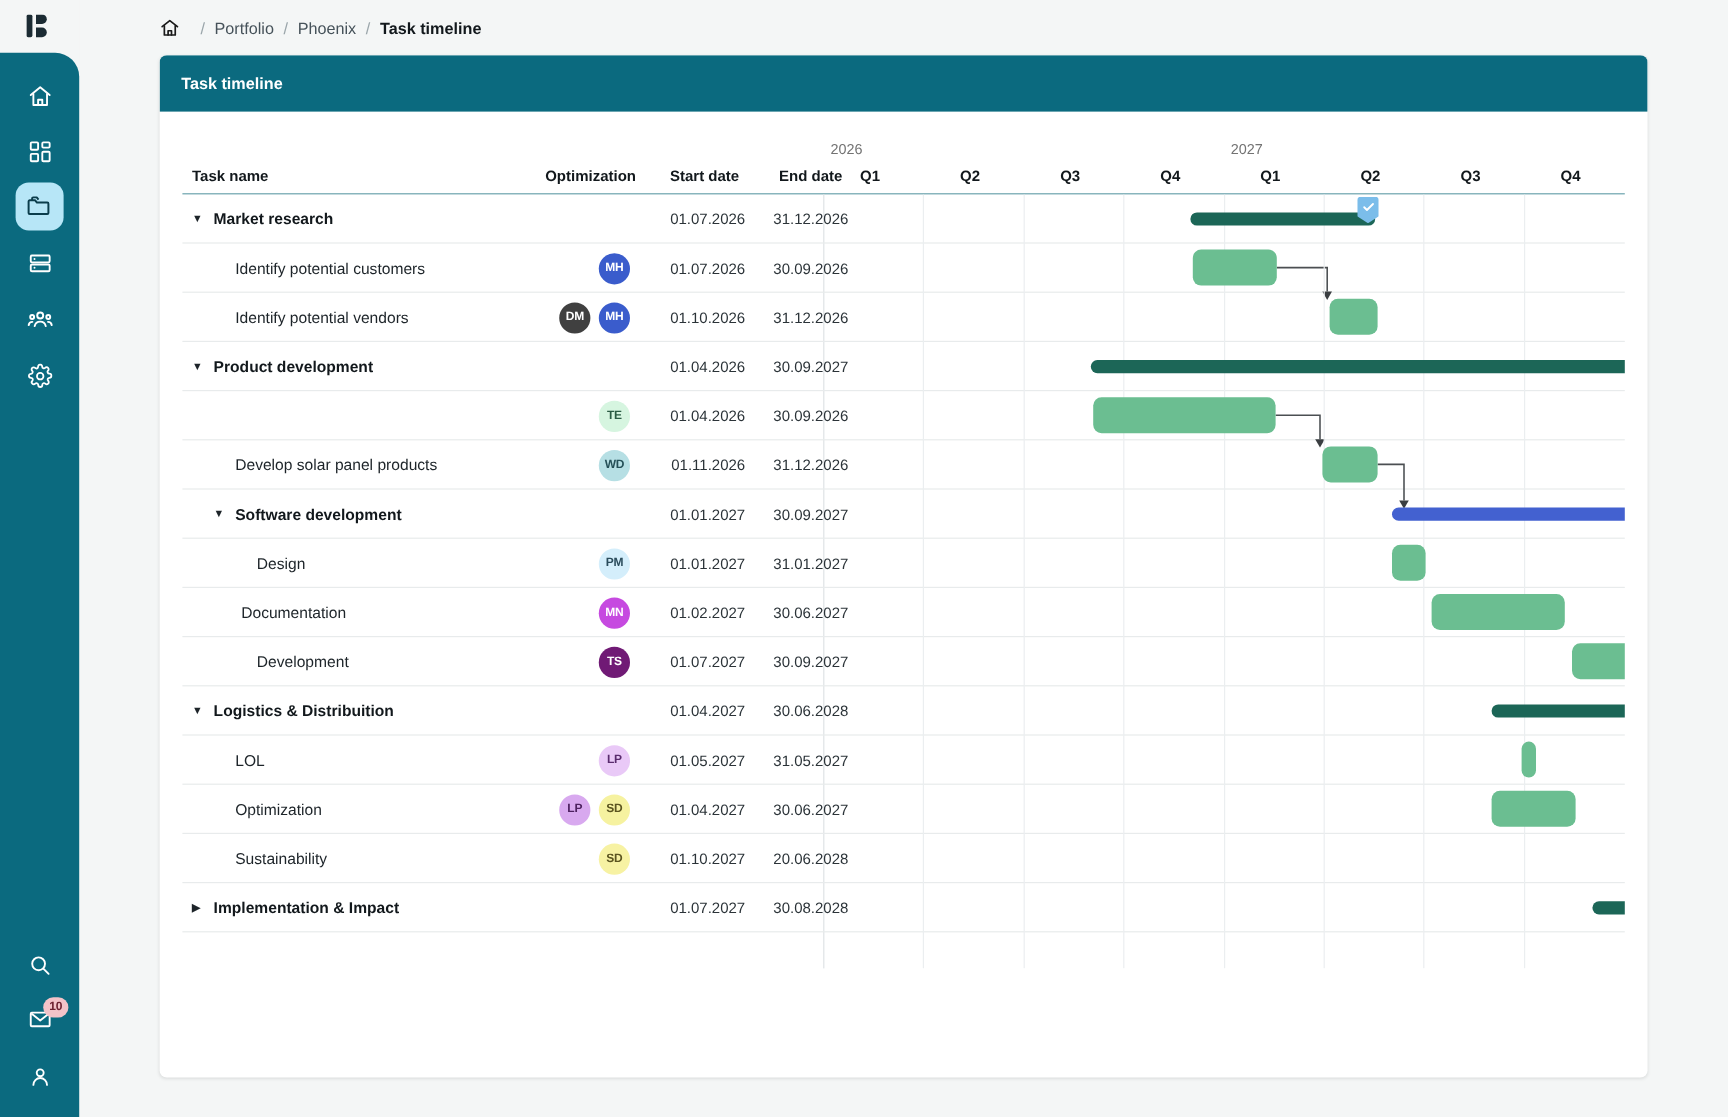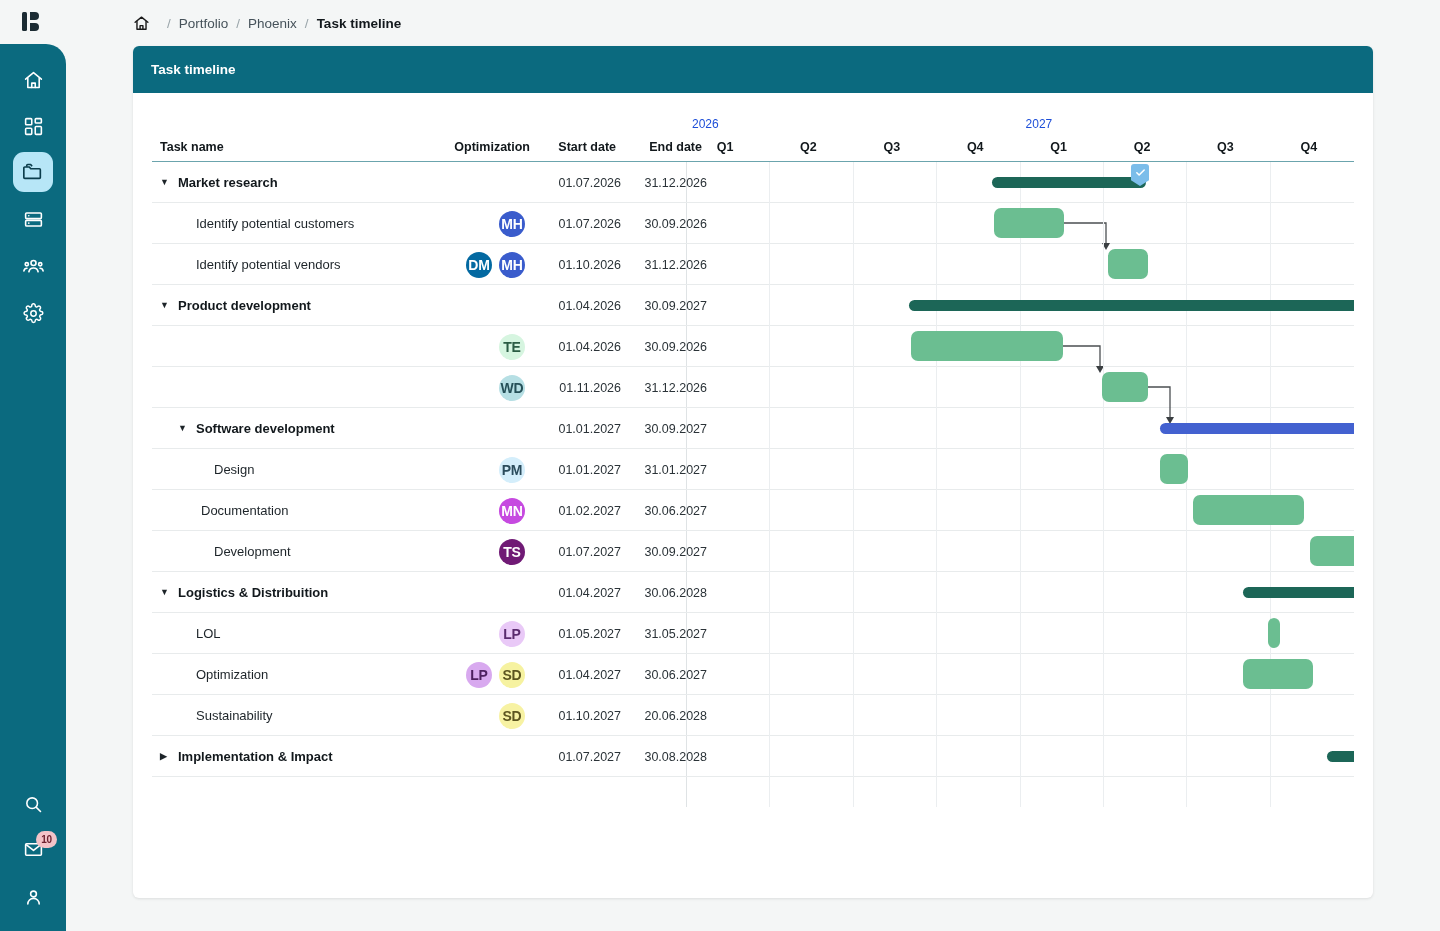--- a/index.html
+++ b/index.html
@@ -71,21 +71,21 @@
     position: absolute; left: 19px; top: 24px;
     width: 1202px; height: 45px;
     border-bottom: 1.5px solid #6ba4ad;
   }
   .hdr-cell {
     position: absolute; bottom: 7px;
     font-size: 12.5px; font-weight: bold; color: #12181c;
   }
   .year-label {
     position: absolute; top: 0px;
-    font-size: 12px; font-weight: normal; color: #1d4ed8;
+    font-size: 12px; font-weight: normal; color: #737373;
   }
 
   #divider-v {
     position: absolute; left: 553px; top: 69px;
     width: 1px; height: 645px; background: #dfe3e5;
   }
 
   .row {
     position: absolute; left: 19px; width: 1202px; height: 41px;
     border-bottom: 1px solid #e8ebec;
@@ -100,21 +100,21 @@
     display: inline-block; width: 13px; margin-right: 5px;
     font-size: 9px; color: #1d2429; line-height: 1;
   }
   .row .avatars {
     position: absolute; left: 253px; top: 0; height: 41px; width: 120px;
     display: flex; align-items: center; justify-content: flex-end; gap: 7px;
   }
   .avatar {
     width: 26px; height: 26px; border-radius: 50%;
     display: flex; align-items: center; justify-content: center;
-    font-size: 14px; font-weight: bold; letter-spacing: -0.2px;
+    font-size: 10px; font-weight: bold; letter-spacing: -0.2px;
   }
   .row .sdate, .row .edate {
     position: absolute; top: 0; height: 41px; width: 86px;
     display: flex; align-items: center; justify-content: flex-end;
     font-size: 12.5px; color: #2b3338;
   }
   .row .sdate { left: 383px; }
   .row .edate { left: 469px; }
 
   
@@ -283,21 +283,21 @@
           </div>
           <div class="sdate">01.07.2026</div>
           <div class="edate">30.09.2026</div>
         </div>
         <div class="row" style="top: 151px;">
           <div class="tname" style="left: 26px;">
             <span class="caret"></span>
             <span>Identify potential vendors</span>
           </div>
           <div class="avatars">
-            <div class="avatar" style="background: #0369a1; color: rgb(255, 255, 255);">DM</div>
+            <div class="avatar" style="background: #404040; color: rgb(255, 255, 255);">DM</div>
             <div class="avatar" style="background: rgb(58, 92, 204); color: rgb(255, 255, 255);">MH</div>
           </div>
           <div class="sdate">01.10.2026</div>
           <div class="edate">31.12.2026</div>
         </div>
         <div class="row group" style="top: 192px;">
           <div class="tname" style="left: 8px;">
             <span class="caret">▼</span>
             <span>Product development</span>
           </div>
@@ -306,20 +306,24 @@
           <div class="edate">30.09.2027</div>
         </div>
         <div class="row" style="top: 233px;">
           <div class="avatars">
             <div class="avatar" style="background: rgb(214, 245, 224); color: rgb(43, 92, 68);">TE</div>
           </div>
           <div class="sdate">01.04.2026</div>
           <div class="edate">30.09.2026</div>
         </div>
         <div class="row" style="top: 274px;">
+          <div class="tname" style="left: 26px;">
+            <span class="caret"></span>
+            <span>Develop solar panel products</span>
+          </div>
           <div class="avatars">
             <div class="avatar" style="background: rgb(182, 223, 228); color: rgb(37, 80, 88);">WD</div>
           </div>
           <div class="sdate">01.11.2026</div>
           <div class="edate">31.12.2026</div>
         </div>
         <div class="row group" style="top: 315px;">
           <div class="tname" style="left: 26px;">
             <span class="caret">▼</span>
             <span>Software development</span>

